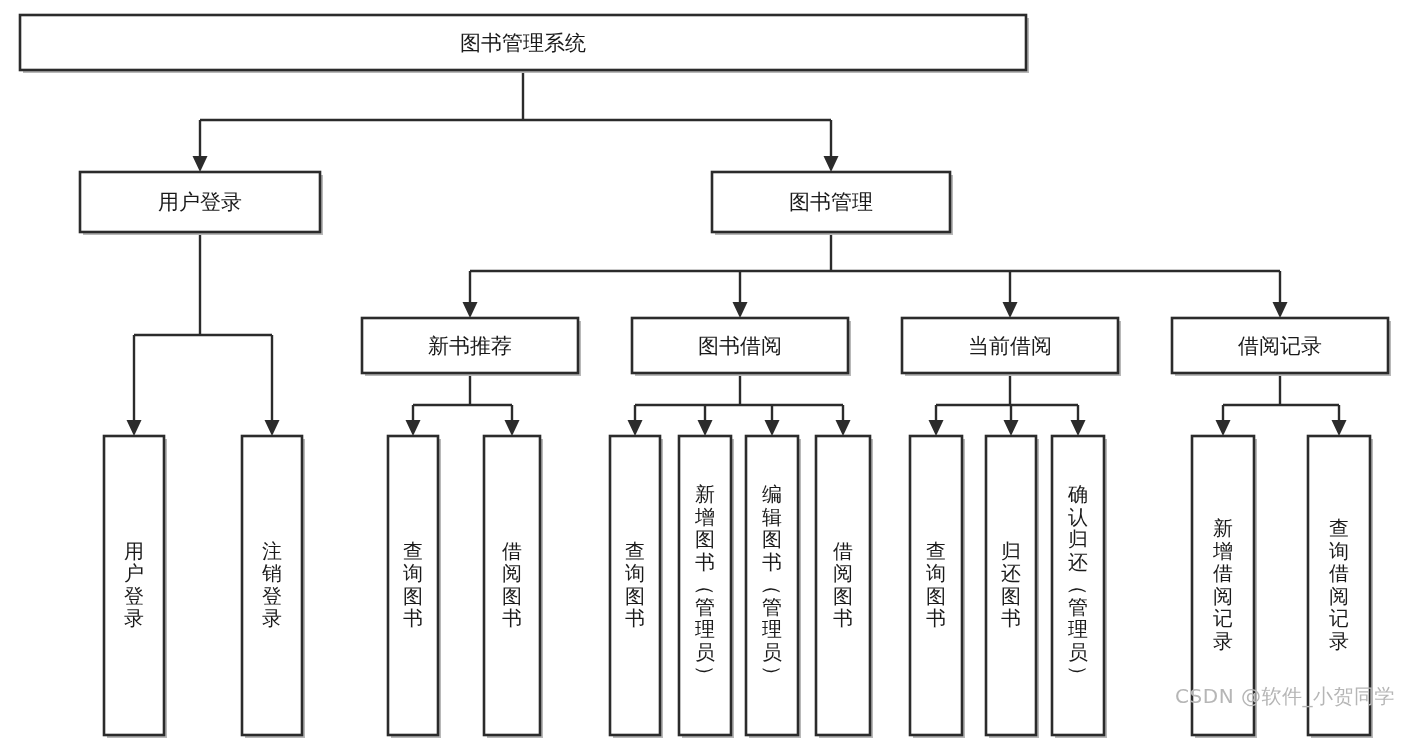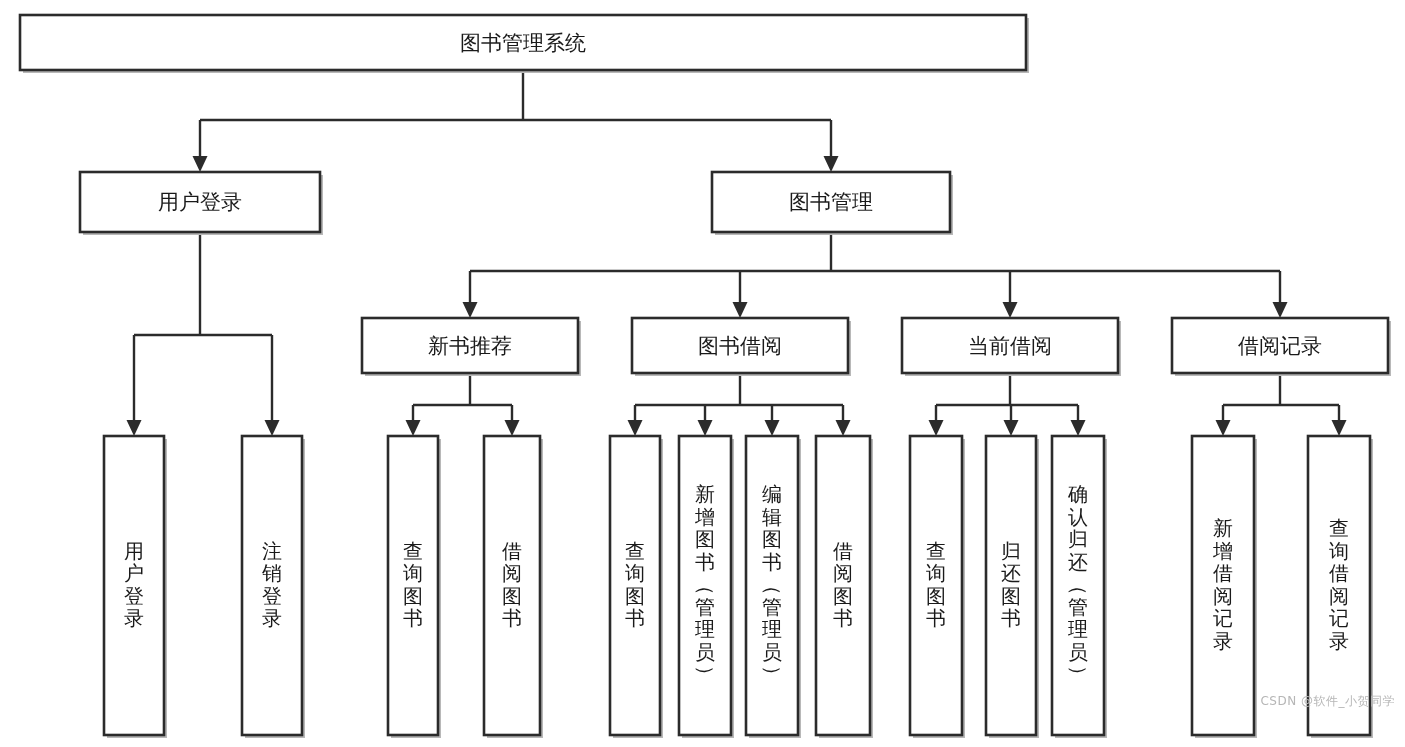--- a/index.html
+++ b/index.html
@@ -58,21 +58,21 @@
     fill: #1a1a1a;
     font-size: 20px;
     font-family: "DejaVu Sans", "Liberation Sans", sans-serif;
     text-anchor: middle;
   }
   .watermark {
     position: absolute;
     right: 10px;
     bottom: 6px;
     color: #b6b6b6;
-    font-size: 12px;
+    font-size: 20px;
     font-family: "DejaVu Sans", "Liberation Sans", sans-serif;
     letter-spacing: 0.5px;
     white-space: nowrap;
     pointer-events: none;
   }
 </style>
 </head>
 <body>
 
 <div id="diagram-root">

